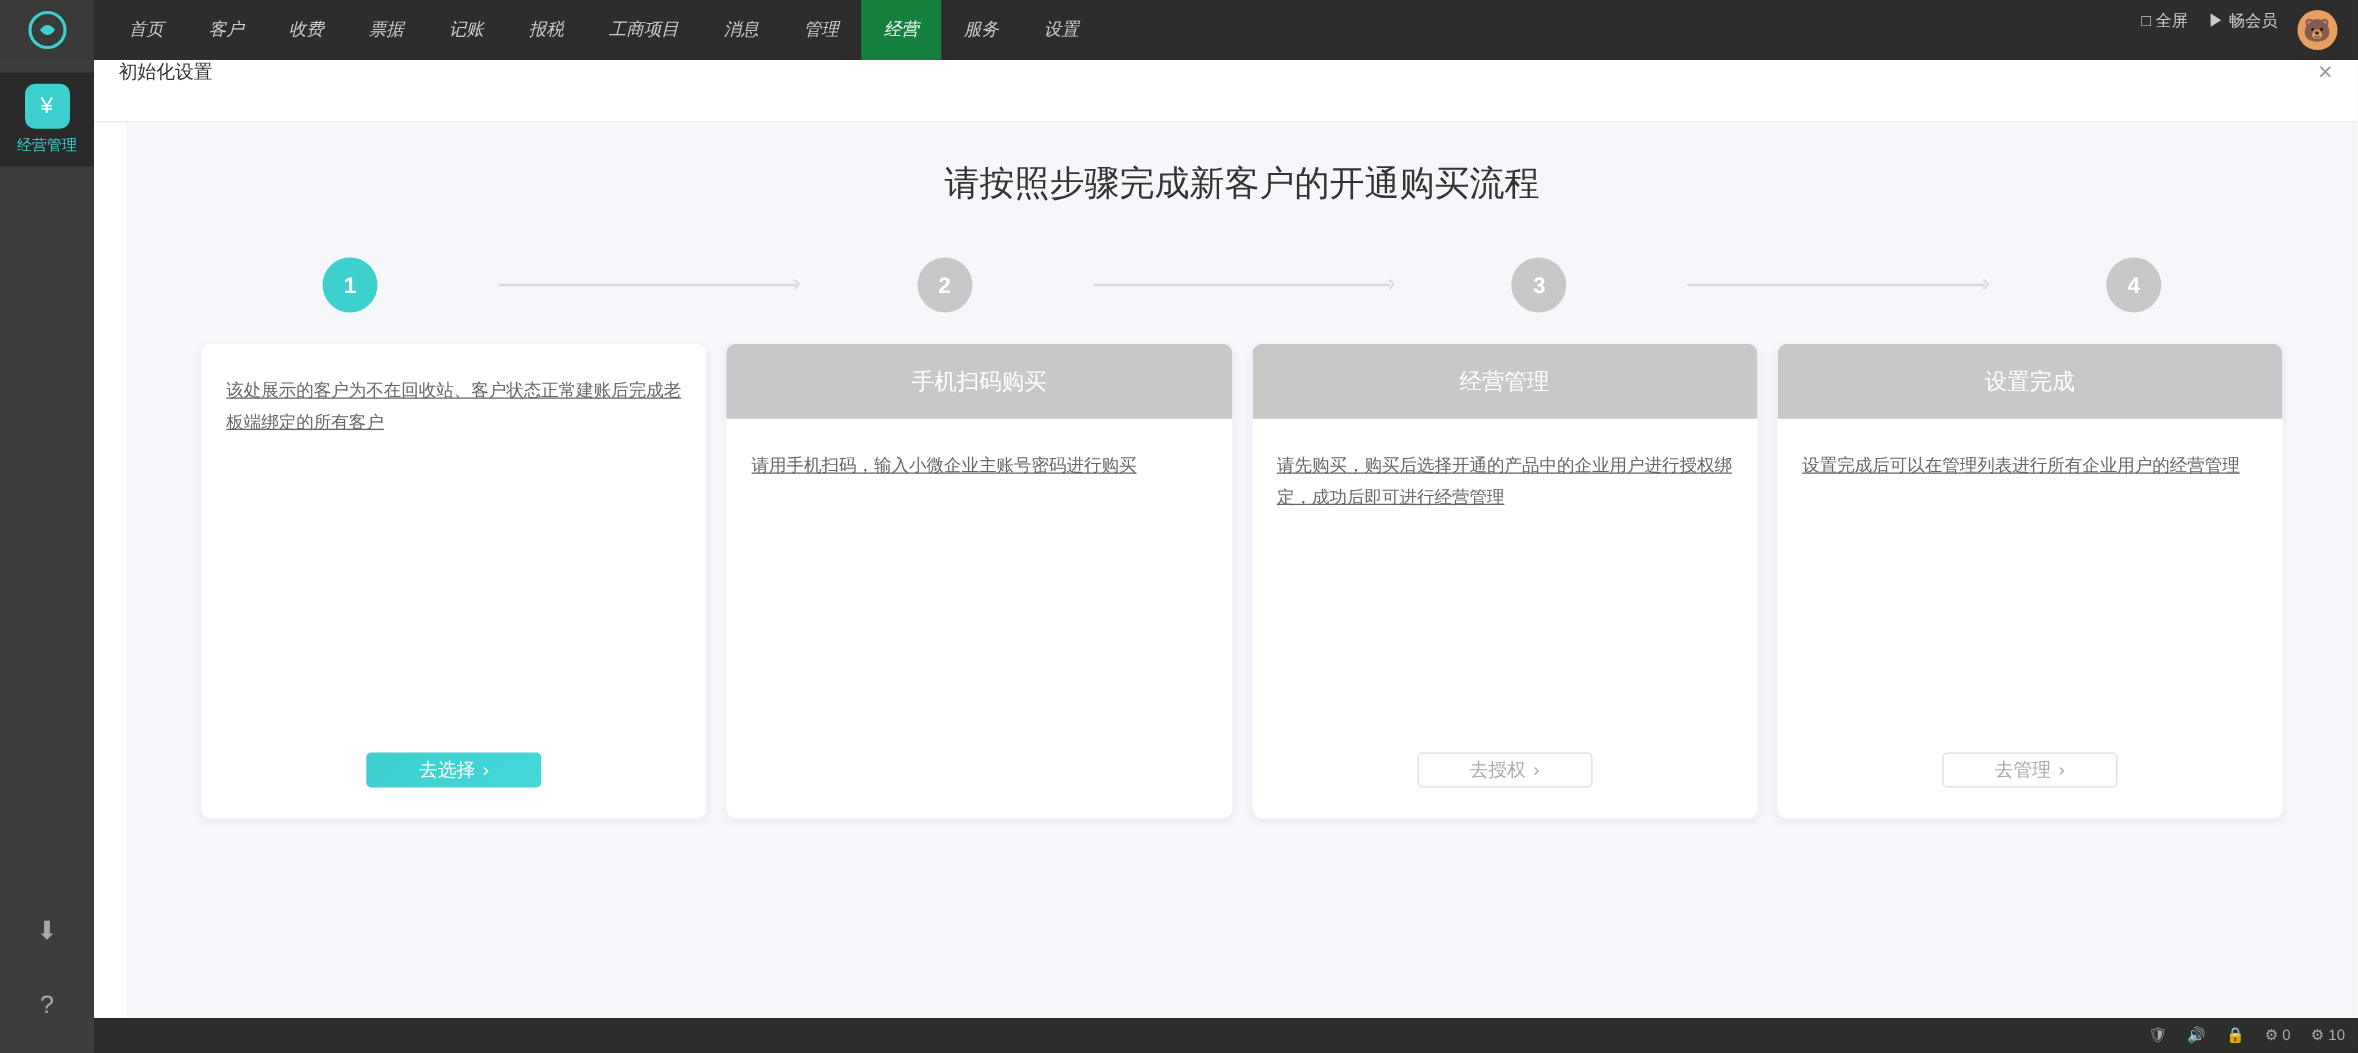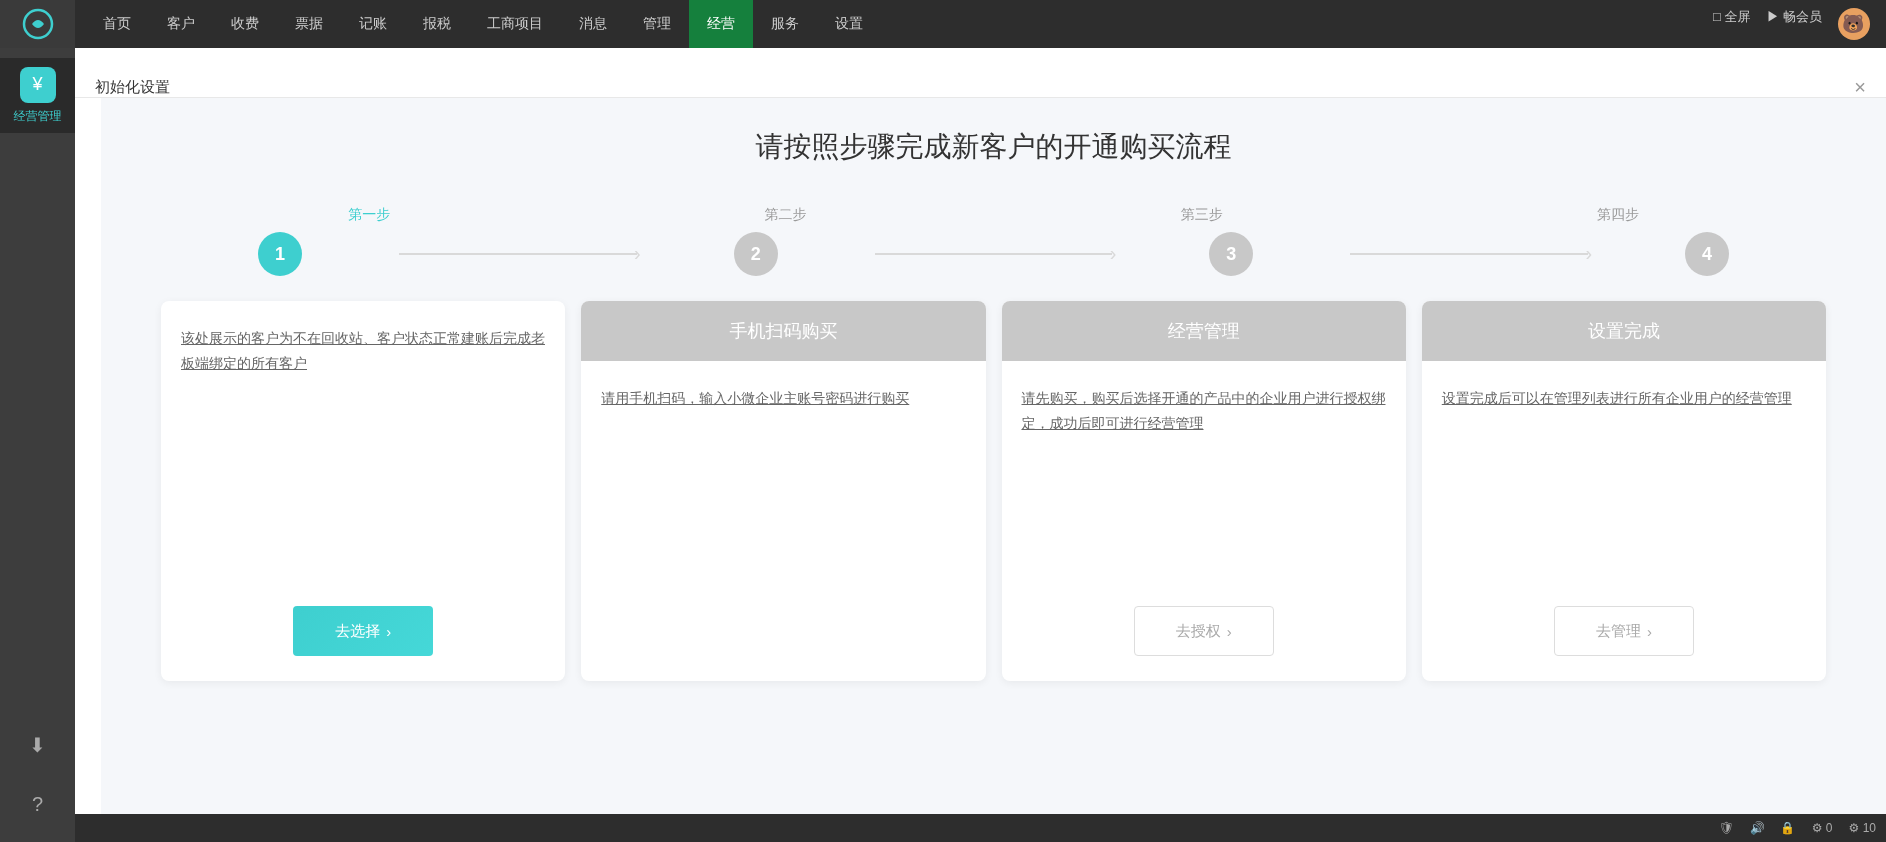--- a/index.html
+++ b/index.html
@@ -32,20 +32,21 @@
       padding-left: 10px;
     }
     .nav-item {
       color: #ccc;
       font-size: 14px;
       padding: 16px 18px;
       height: 48px;
       display: flex;
       align-items: center;
       cursor: pointer;
+      font-style: italic;
     }
     .nav-item.active {
       background: #15803d;
       color: #fff;
     }
     .top-nav-right {
       display: flex;
       align-items: flex-start;
       padding-right: 16px;
       gap: 16px;
@@ -128,21 +129,21 @@
       background: #fff;
       overflow: hidden;
     }
 
     
     .page-header {
       height: 50px;
       background: #fff;
       border-bottom: 1px solid #e8e8e8;
       display: flex;
-      align-items: flex-end;
+      align-items: flex-start;
       padding: 0 20px;
       justify-content: space-between;
     }
     .page-title {
       font-size: 15px;
       color: #333;
     }
     .close-btn {
       font-size: 20px;
       color: #999;
@@ -199,21 +200,21 @@
       flex: 1;
       text-decoration: underline;
     }
     .card-footer {
       padding: 15px 20px 25px;
       display: flex;
       justify-content: center;
     }
     .card-btn {
       width: 140px;
-      height: 50px;
+      height: 28px;
       border-radius: 4px;
       border: none;
       font-size: 15px;
       cursor: pointer;
       display: flex;
       align-items: center;
       justify-content: center;
       gap: 6px;
     }
     .card-btn.active-btn {
@@ -348,26 +349,20 @@
 <div class="main-content">
 
   <div class="page-header">
     <span class="page-title">初始化设置</span>
     <span class="close-btn">×</span>
   </div>
 
   <div class="wizard-area">
     <div class="wizard-title">请按照步骤完成新客户的开通购买流程</div>
 
-    <div class="steps-labels">
-      <div class="step-label-item active">第一步</div>
-      <div class="step-label-item">第二步</div>
-      <div class="step-label-item">第三步</div>
-      <div class="step-label-item">第四步</div>
-    </div>
 
     <div class="steps-nodes">
       <div style="flex:1; display:flex; justify-content:center; position:relative; align-items:center;">
         <div class="step-node active">1</div>
       </div>
       <div class="step-line"></div>
       <div style="flex:1; display:flex; justify-content:center; position:relative; align-items:center;">
         <div class="step-node">2</div>
       </div>
       <div class="step-line"></div>

